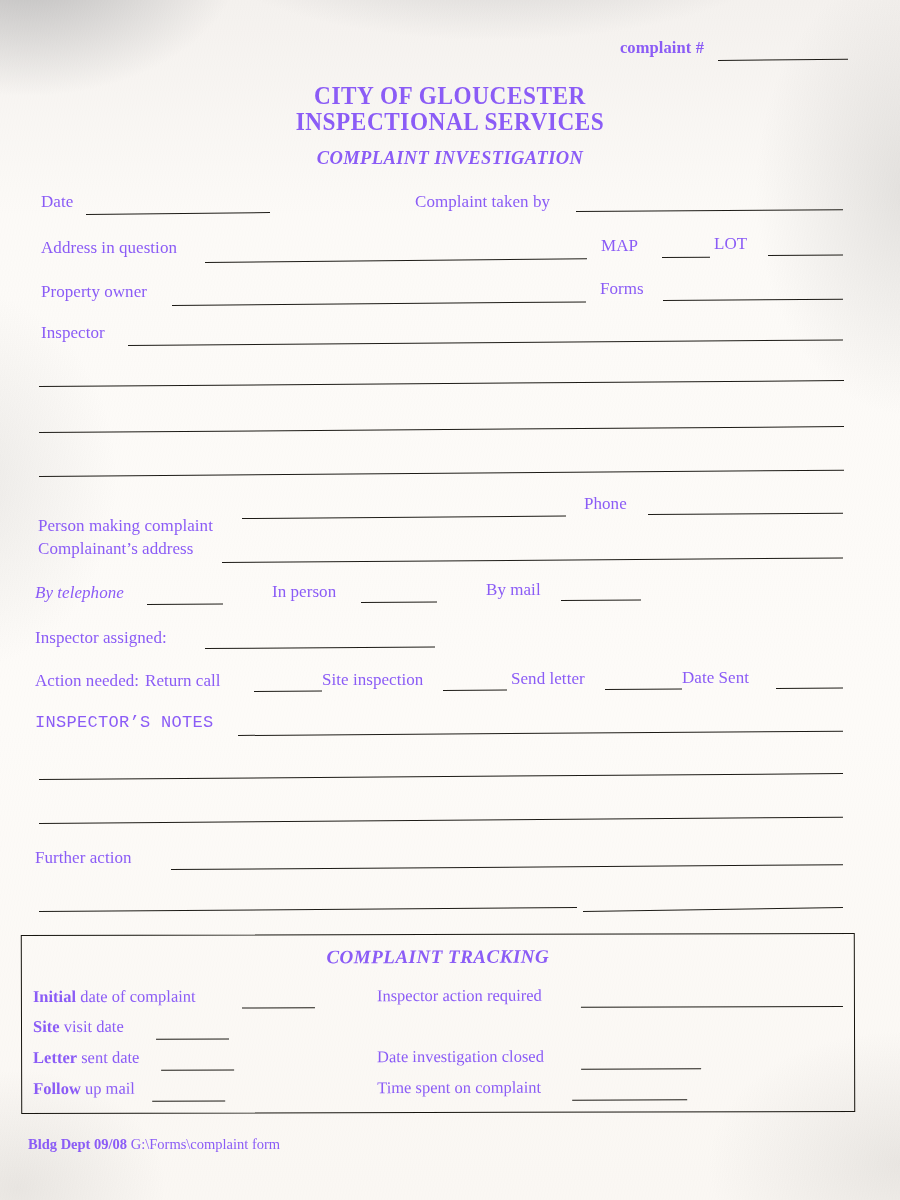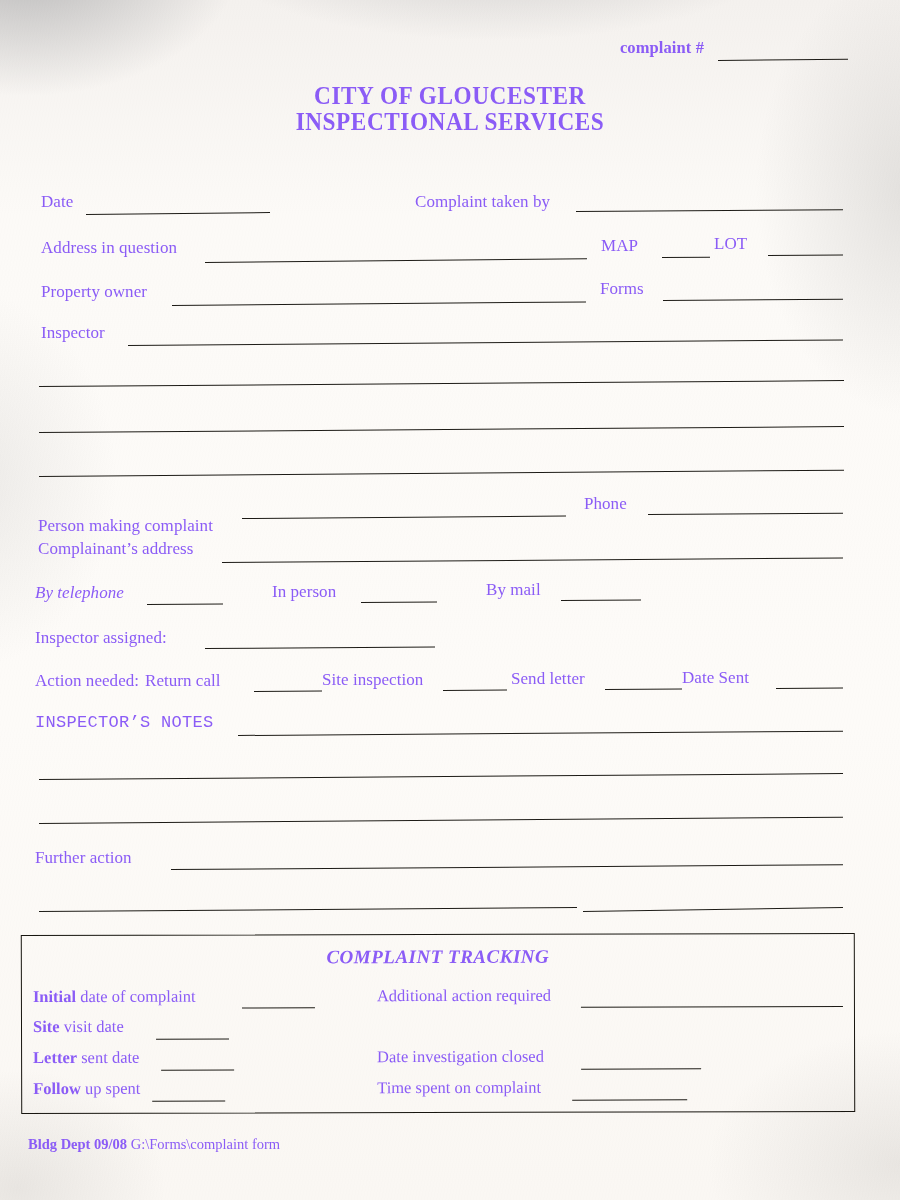--- a/index.html
+++ b/index.html
@@ -140,20 +140,21 @@
   <div id="paper-tone"></div>
   <div id="paper-grain"></div>
 
   <div id="content">
 
     <div class="abs flabel" id="complaint-no-label">complaint #</div>
     <div class="rule" style="left:718px; top:60px; width:130px; transform:rotate(-0.5deg);"></div>
 
     <div class="abs title-block" id="org-title-1">CITY OF GLOUCESTER</div>
     <div class="abs title-block" id="org-title-2">INSPECTIONAL SERVICES</div>
+    <div class="abs" id="doc-subtitle">COMPLAINT INVESTIGATION</div>
 
     <div class="abs flabel" style="left:41px; top:192px;">Date</div>
     <div class="rule" style="left:86px; top:214px; width:184px; transform:rotate(-0.6deg);"></div>
 
     <div class="abs flabel" style="left:415px; top:192px;">Complaint taken by</div>
     <div class="rule" style="left:576px; top:211px; width:267px; transform:rotate(-0.35deg);"></div>
 
     <div class="abs flabel" style="left:41px; top:238px;">Address in question</div>
     <div class="rule" style="left:205px; top:262px; width:382px; transform:rotate(-0.55deg);"></div>
 
@@ -232,25 +233,25 @@
         <b>Site</b><span> visit date</span>
       </div>
       <div class="rule" style="left:134px; top:103px; width:73px;"></div>
 
       <div class="abs tlabel" style="left:11px; top:112px;">
         <b>Letter</b><span> sent date</span>
       </div>
       <div class="rule" style="left:139px; top:134px; width:73px;"></div>
 
       <div class="abs tlabel" style="left:11px; top:143px;">
-        <b>Follow</b><span> up spent</span>
+        <b>Follow</b><span> up mail</span>
       </div>
       <div class="rule" style="left:130px; top:165px; width:73px;"></div>
 
-      <div class="abs tlabel" style="left:355px; top:51px;">Additional action required</div>
+      <div class="abs tlabel" style="left:355px; top:51px;">Inspector action required</div>
       <div class="rule" style="left:559px; top:72px; width:262px;"></div>
 
       <div class="abs tlabel" style="left:355px; top:112px;">Date investigation closed</div>
       <div class="rule" style="left:559px; top:134px; width:120px;"></div>
 
       <div class="abs tlabel" style="left:355px; top:143px;">Time spent on complaint</div>
       <div class="rule" style="left:550px; top:165px; width:115px;"></div>
     </div>
 
     <div class="abs" id="footer-note">

